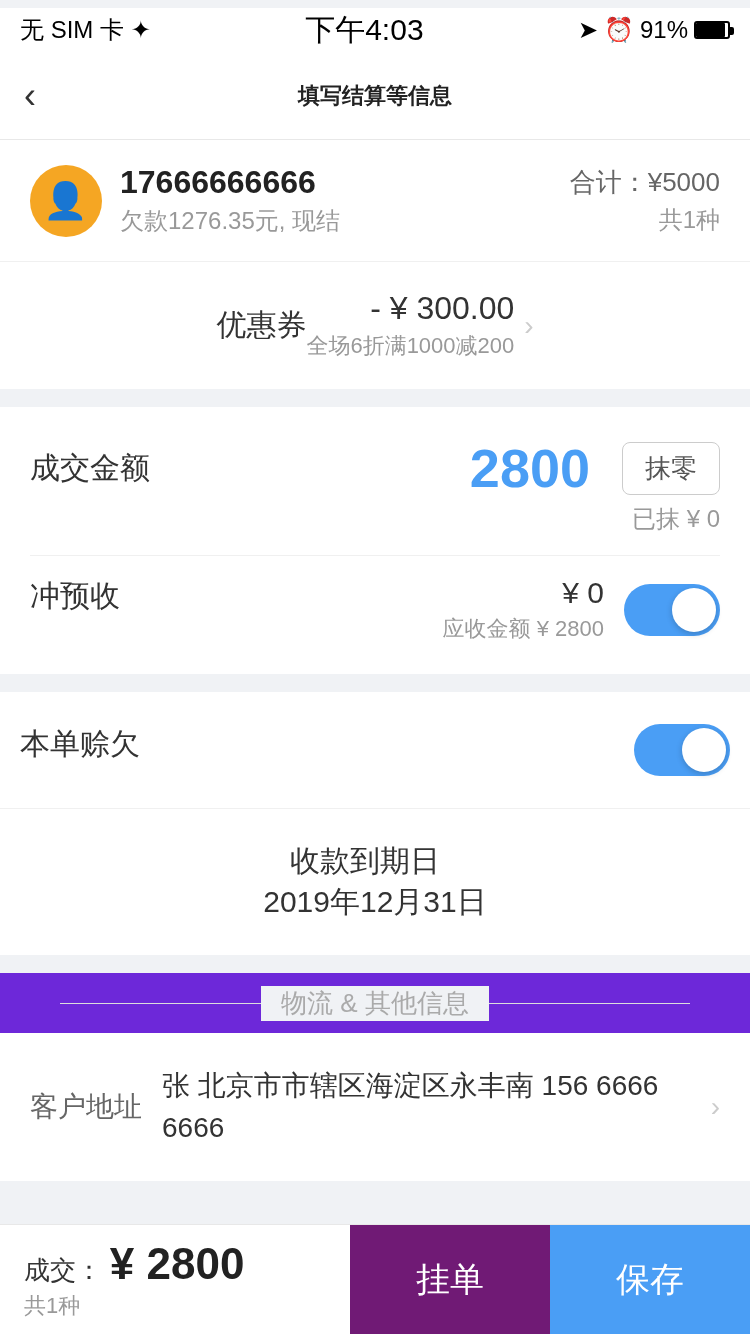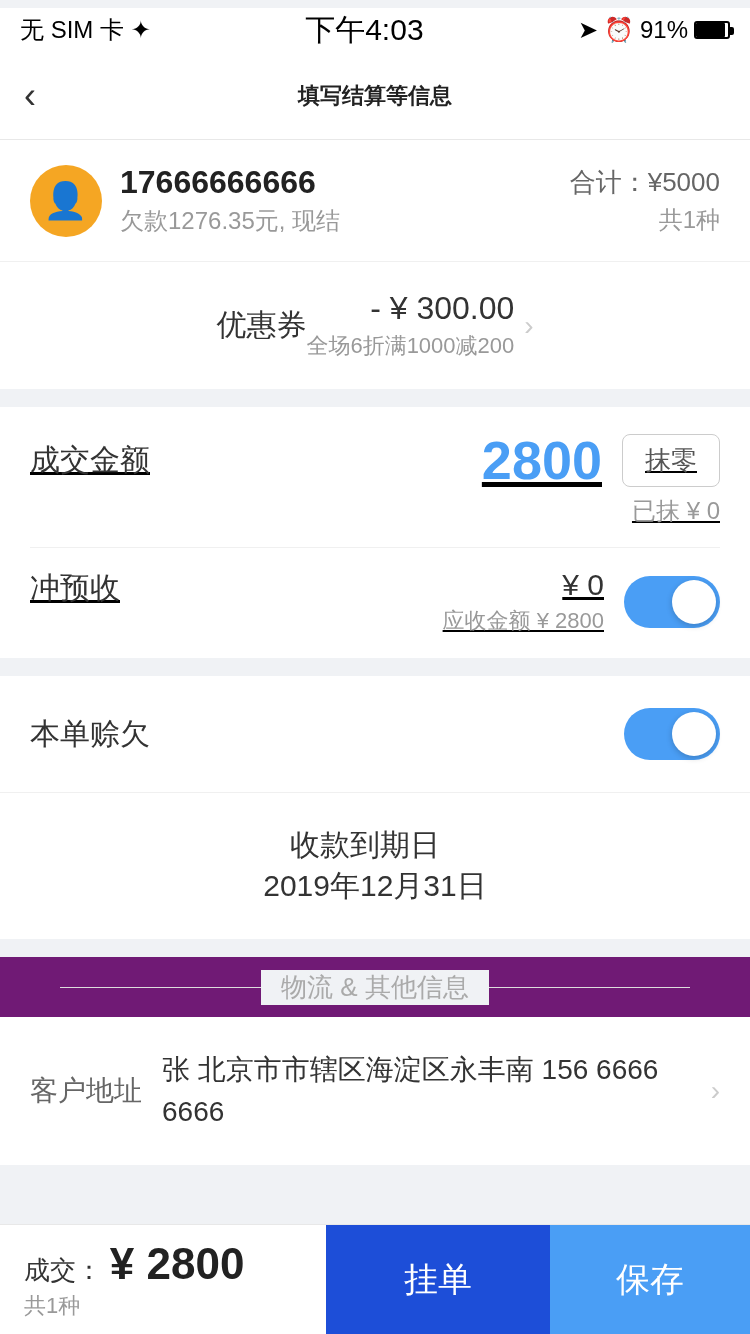--- a/index.html
+++ b/index.html
@@ -142,22 +142,21 @@
       text-align: right;
     }
     .chevron-right {
       color: #ccc;
       font-size: 28px;
     }
 
     
     .amount-section {
       background: #fff;
-      padding: 22px 30px;
-      text-decoration: underline;
+      padding: 30px 30px;
     }
     .amount-row {
       display: flex;
       align-items: center;
       justify-content: space-between;
       margin-bottom: 12px;
     }
     .amount-label {
       font-size: 30px;
       color: #333;
@@ -173,20 +172,21 @@
       font-weight: 600;
     }
     .round-btn {
       border: 1px solid #ccc;
       border-radius: 8px;
       padding: 8px 22px;
       font-size: 26px;
       color: #555;
       background: #fff;
       cursor: pointer;
+      margin-left: 12px;
     }
     .amount-sub {
       font-size: 24px;
       color: #999;
       text-align: right;
       margin-top: -8px;
       margin-bottom: 20px;
     }
 
     
@@ -236,23 +236,22 @@
       background: #fff;
       position: absolute;
       top: 4px;
       right: 4px;
       box-shadow: 0 2px 6px rgba(0,0,0,0.2);
     }
 
     
     .debt-row {
       display: flex;
-      align-items: center;
       justify-content: space-between;
-      padding: 32px 30px;
+      padding: 32px 20px;
       background: #fff;
     }
     .debt-label {
       font-size: 30px;
       color: #333;
     }
 
     
     .due-row {
       display: flex;
@@ -267,21 +266,21 @@
       color: #333;
       margin-right: 20px;
     }
     .due-date {
       font-size: 30px;
       color: #333;
     }
 
     
     .separator-section {
-      background: #701a75;
+      background: #6d28d9;
       height: 60px;
       display: flex;
       align-items: center;
       justify-content: center;
       position: relative;
     }
     .separator-line {
       position: absolute;
       left: 60px;
       right: 60px;
@@ -347,23 +346,23 @@
       font-size: 44px;
       font-weight: 700;
       color: #222;
     }
     .bottom-count {
       font-size: 22px;
       color: #999;
       margin-top: 2px;
     }
     .btn-hang {
-      width: 224px;
+      width: 200px;
       height: 110px;
-      background: #1d4ed8;
+      background: #701a75;
       display: flex;
       align-items: center;
       justify-content: center;
       font-size: 34px;
       color: #fff;
       font-weight: 500;
       cursor: pointer;
       margin-left: 24px;
     }
     .btn-save {

